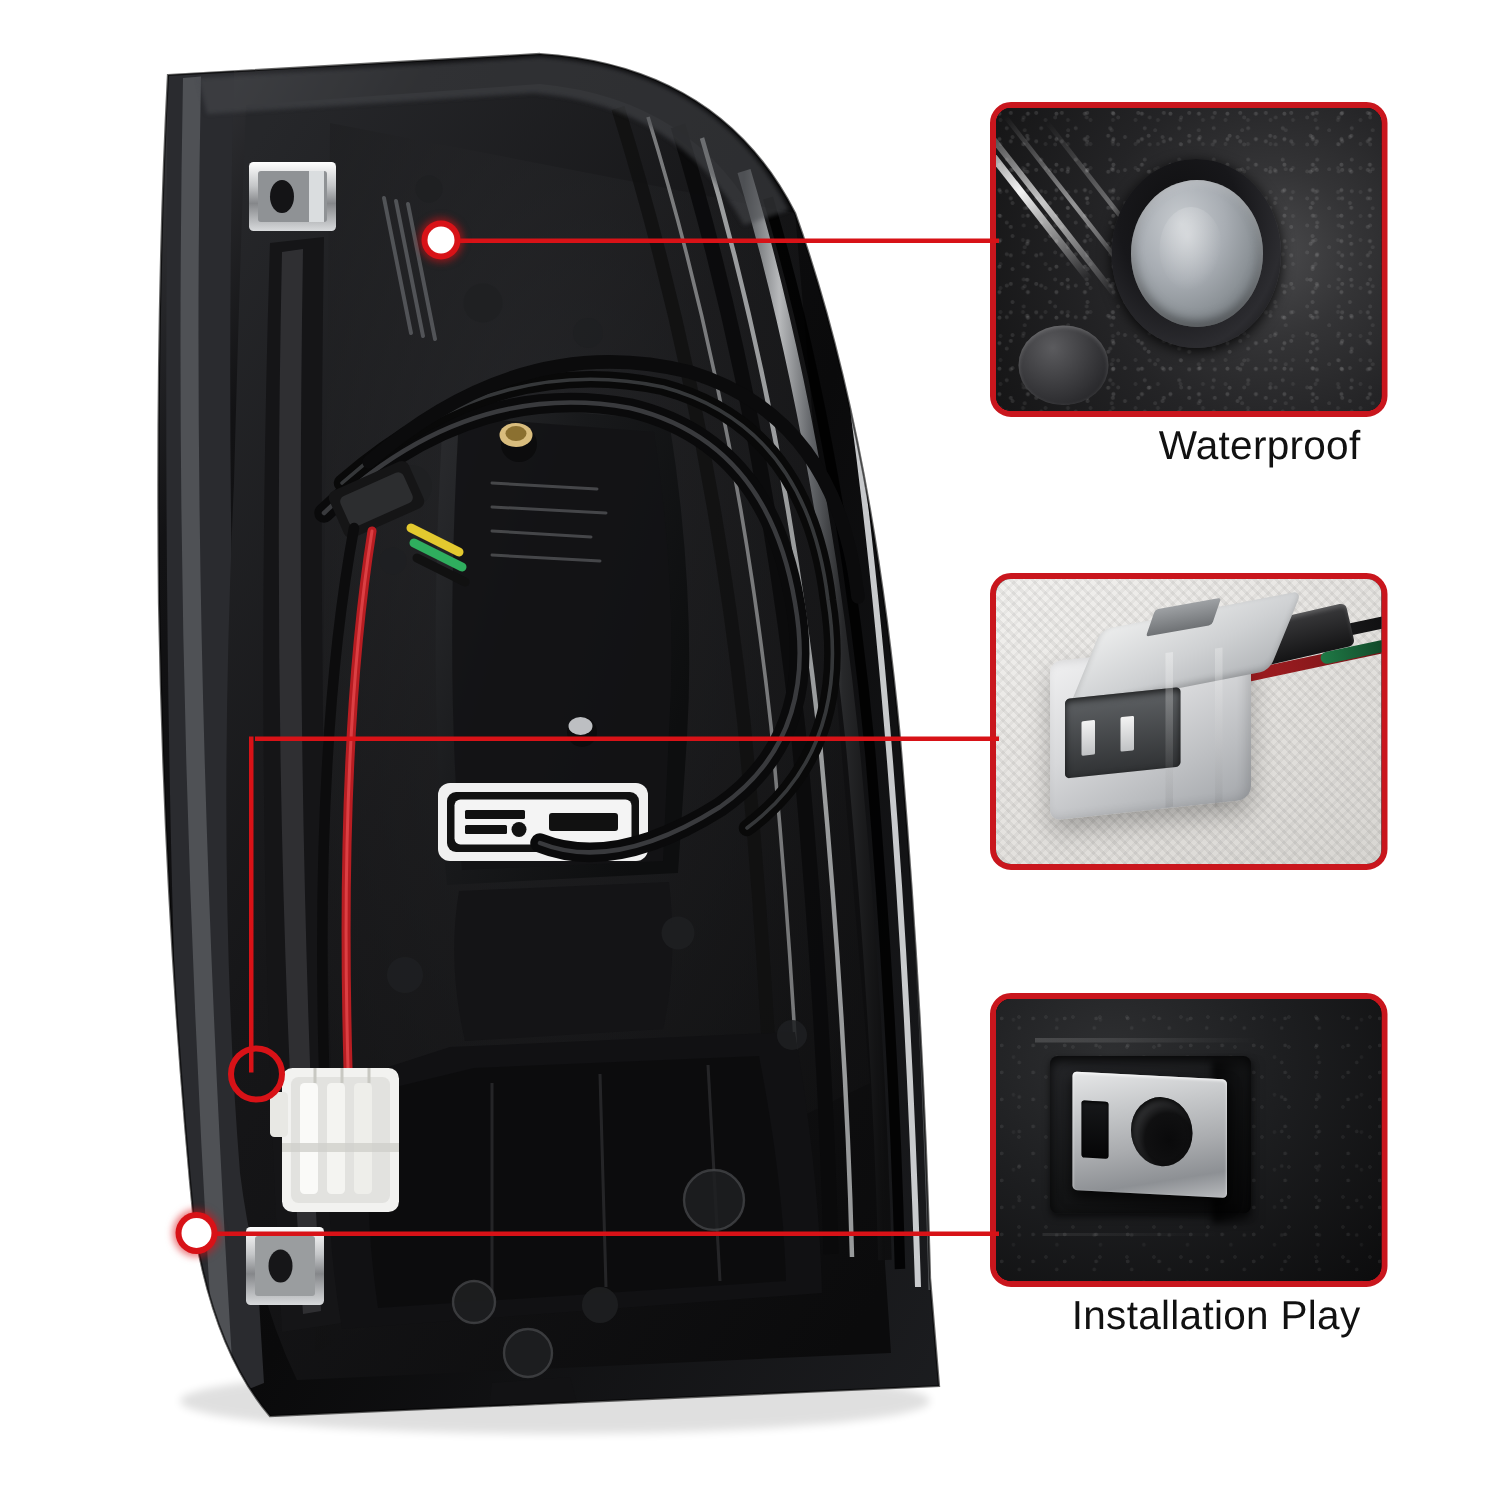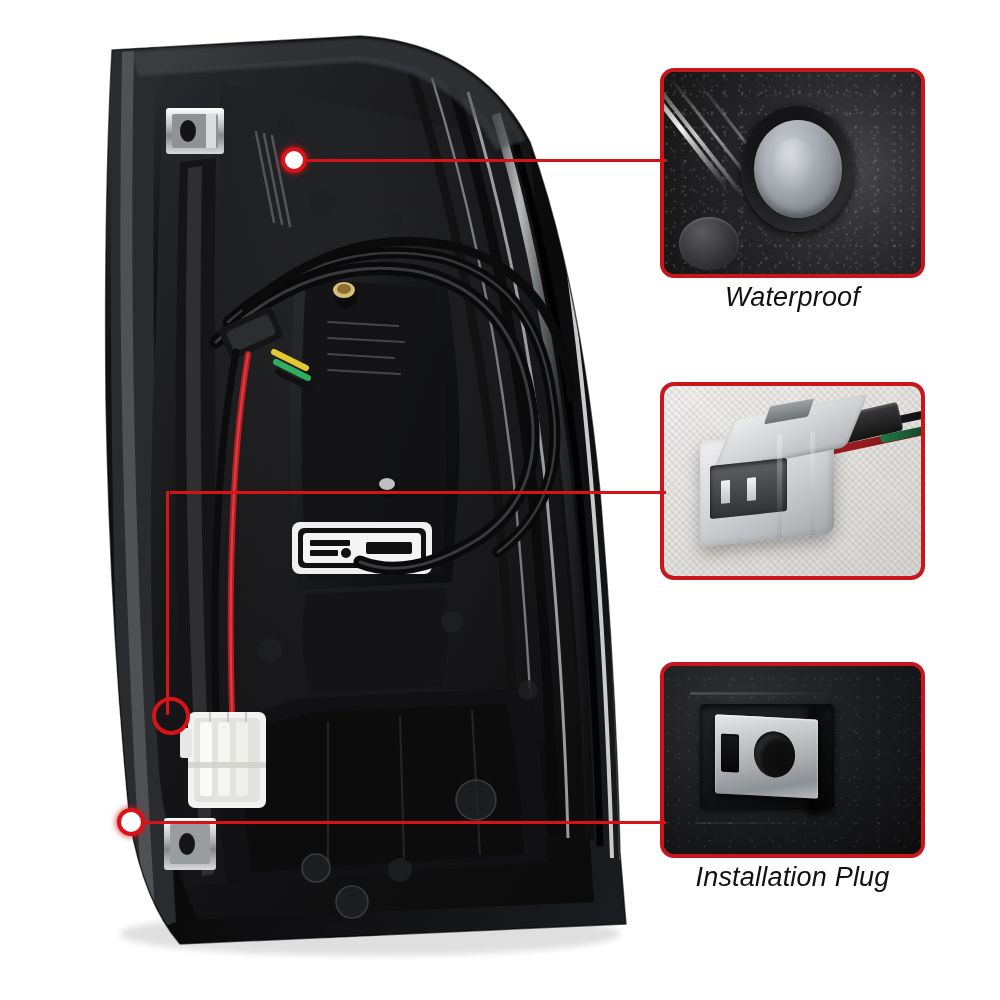--- a/index.html
+++ b/index.html
@@ -36,23 +36,22 @@
   .callout .frame{
     position:absolute;inset:0;
     border:4px solid #c9161d;
     border-radius:14px;
     overflow:hidden;
     background:#111;
     box-shadow:0 0 0 1px rgba(255,255,255,.2);
   }
   .callout .cap{
     position:absolute;
-    left:0;right:0;
-    text-align:center;
-    font-style:italic;
+    left:0;right:18px;
+    text-align:right;
     font-size:27px;
     color:#111;
     letter-spacing:.2px;
     white-space:nowrap;
   }
 
   
   .ph{position:absolute;inset:0;}
 
   
@@ -501,16 +500,16 @@
         <div class="ip-shadow"></div>
         <div class="ip-plate">
           <div class="ip-hole"></div>
         </div>
         <div class="ip-edge" style="left:10%;top:14%;width:58%;height:3px;"></div>
         <div class="ip-edge" style="left:12%;bottom:16%;width:46%;height:2px;opacity:.5;"></div>
       </div>
     </div>
   </div>
   <div class="callout" style="left:660px;top:862px;width:265px;height:40px;">
-    <div class="cap" style="top:0;">Installation Plug</div>
+    <div class="cap" style="top:0;">Installation Play</div>
   </div>
 
 </div>
 
 </body></html>

